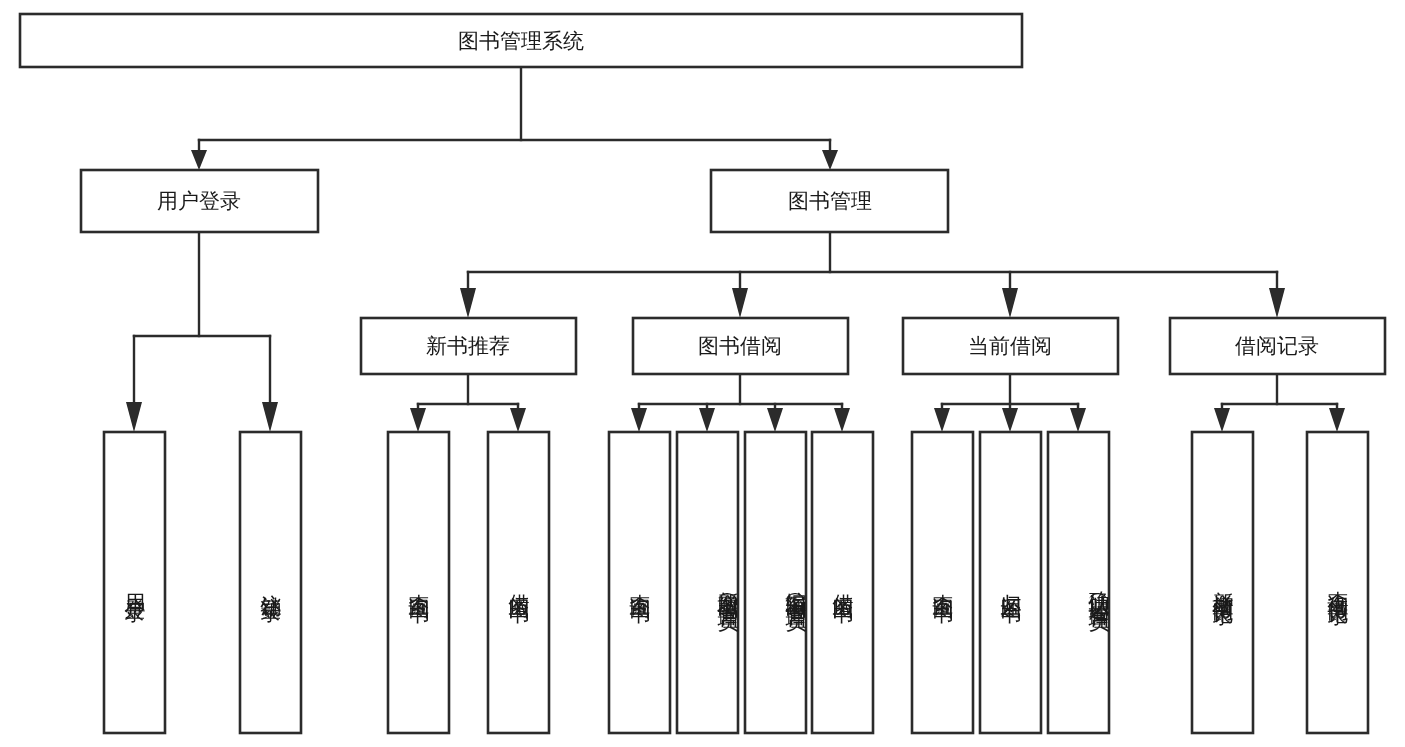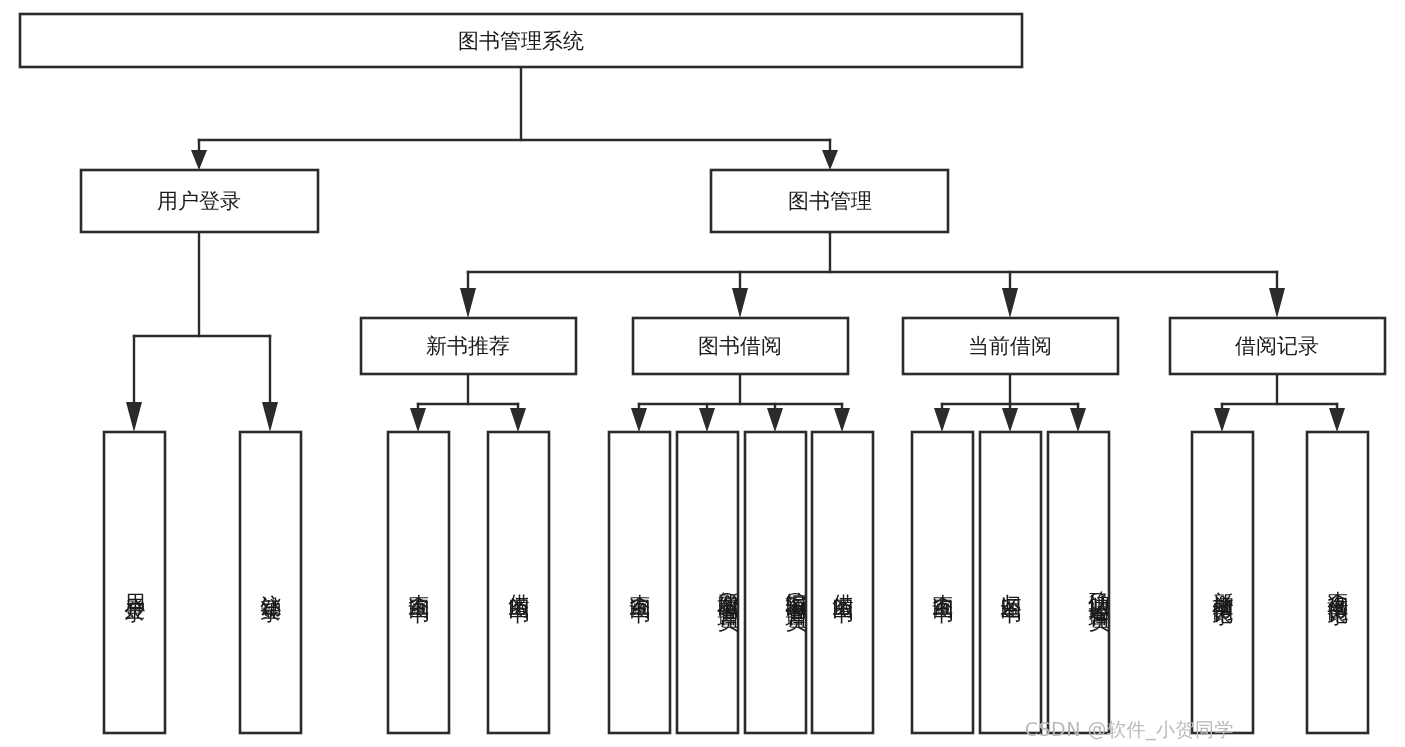--- a/index.html
+++ b/index.html
@@ -217,14 +217,13 @@
     <div class="leaf-label centered" style="left:812px; top:432px; width:61px; height:301px;">借阅图书</div>
 
     <div class="leaf-label centered" style="left:912px; top:432px; width:61px; height:301px;">查询图书</div>
     <div class="leaf-label centered" style="left:980px; top:432px; width:61px; height:301px;">归还图书</div>
     <div class="leaf-label" style="left:1048px; top:440px; width:61px; height:295px;">确认归还（管理员）</div>
 
     <div class="leaf-label centered" style="left:1192px; top:432px; width:61px; height:301px;">新增借阅记录</div>
     <div class="leaf-label centered" style="left:1307px; top:432px; width:61px; height:301px;">查询借阅记录</div>
   </div>
 
-  <div class="watermark">CSDN @软件_小贺同学</div>
 </div>
 
 </body></html>

